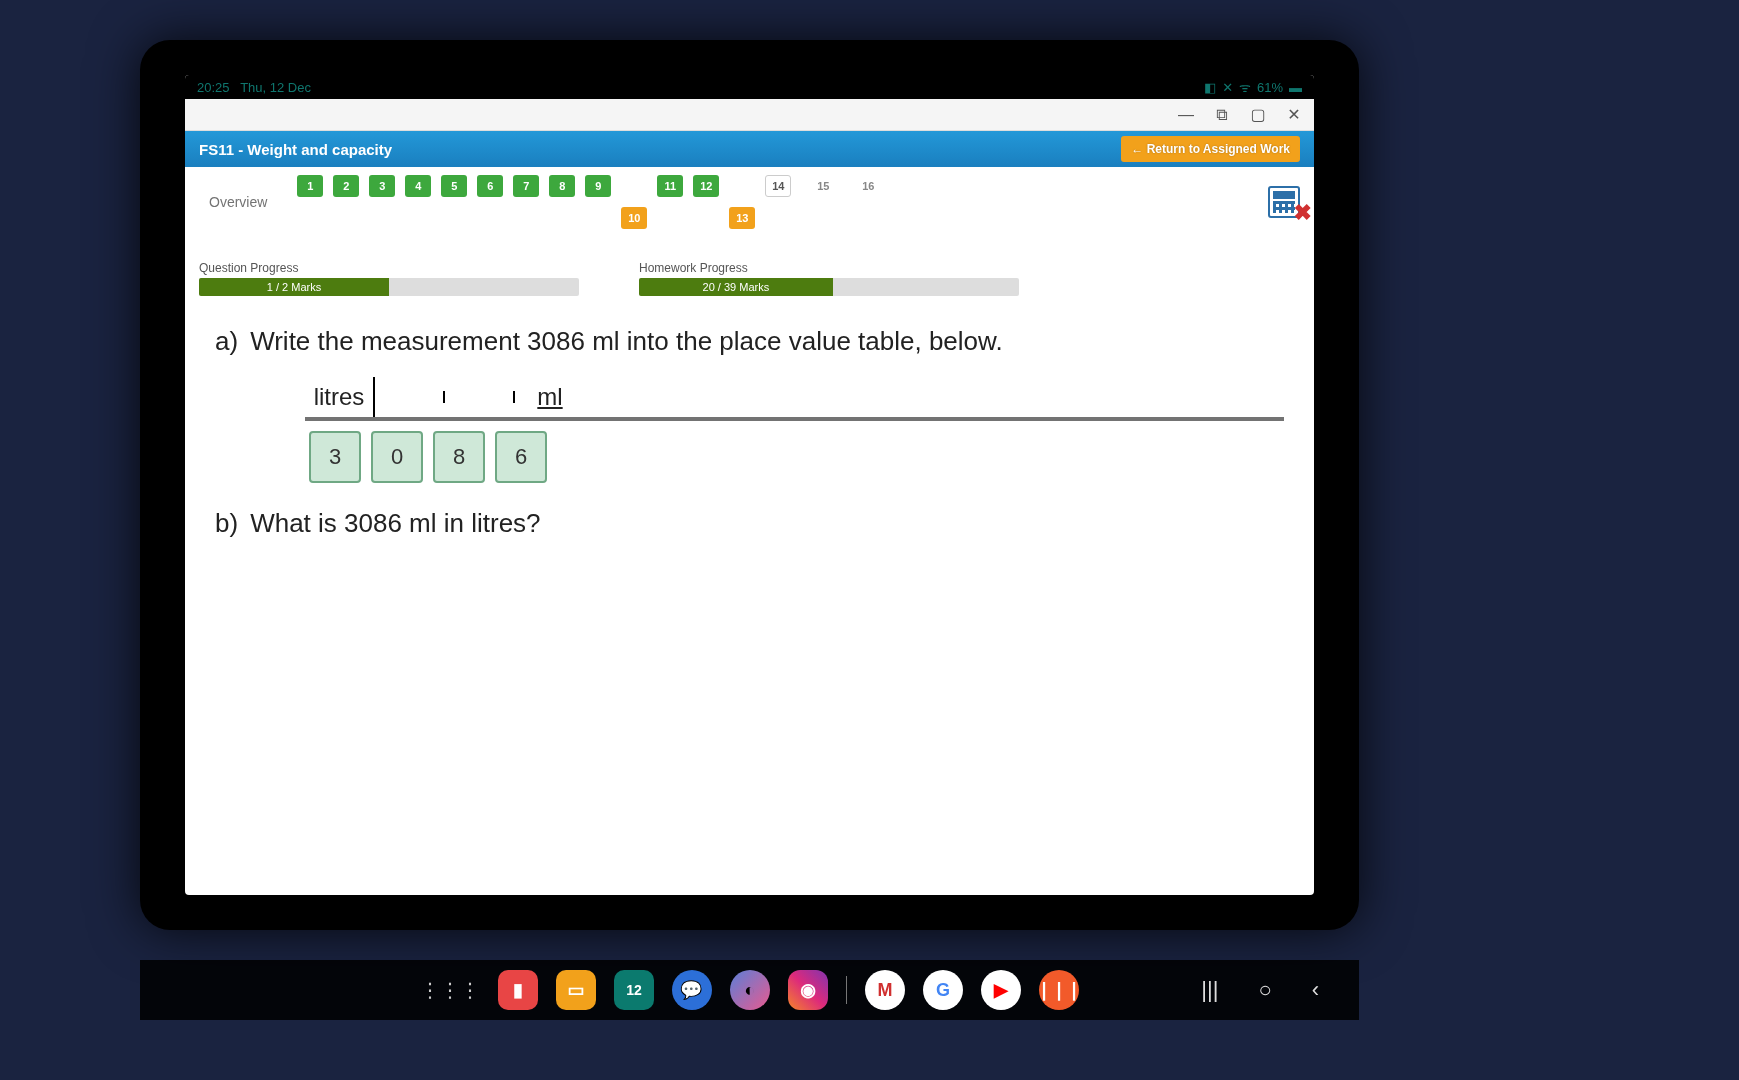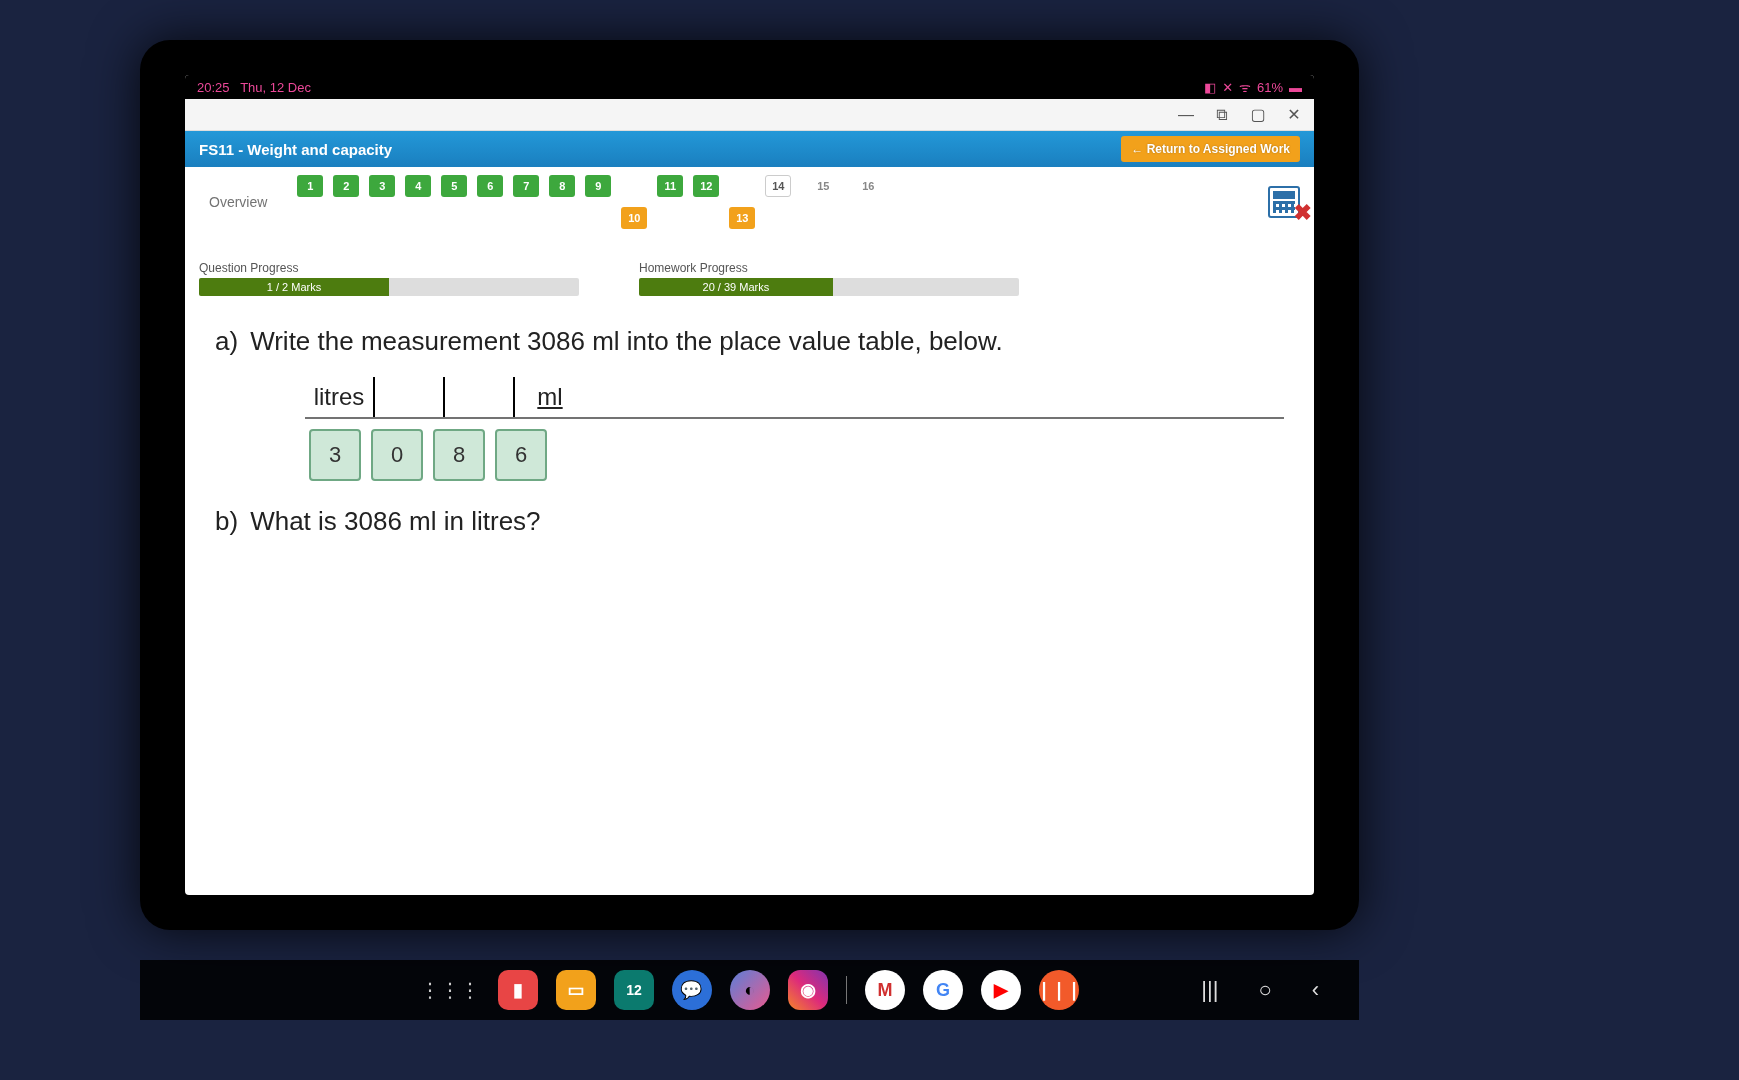--- a/index.html
+++ b/index.html
@@ -28,21 +28,21 @@
     background: #fff;
     border-radius: 4px;
     display: flex;
     flex-direction: column;
     overflow: hidden;
     position: relative;
   }
   .status-bar {
     height: 24px;
     background: #000;
-    color: #ec4899;
+    color: #0f766e;
     display: flex;
     align-items: center;
     padding: 0 12px;
     font-size: 13px;
     justify-content: space-between;
   }
   .status-right { display: flex; gap: 6px; align-items: center; }
   .app-header {
     height: 32px;
     background: #f5f5f5;
@@ -121,21 +121,21 @@
   .content {
     flex: 1;
     padding: 10px 30px;
     font-size: 26px;
     color: #222;
     overflow: auto;
   }
   .q-line { margin: 10px 0 20px 0; display: flex; gap: 12px; }
   .q-label { font-weight: normal; }
   .pv-table { margin-left: 90px; margin-bottom: 25px; }
-  .pv-head { display: flex; border-bottom: 2px solid #737373; }
+  .pv-head { display: flex; border-bottom: 4px solid #737373; align-items: center; }
   .pv-col { width: 70px; text-align: center; font-size: 24px; padding: 6px 0; border-right: 2px solid #000; }
   .pv-col:last-child { border-right: none; text-decoration: underline; }
   .pv-cells { display: flex; padding-top: 10px; gap: 10px; padding-left: 4px; }
   .pv-cell {
     width: 52px; height: 52px;
     background: #cfe8d8;
     border: 2px solid #6fa884;
     border-radius: 4px;
     display: flex; align-items: center; justify-content: center;
     font-size: 22px;

